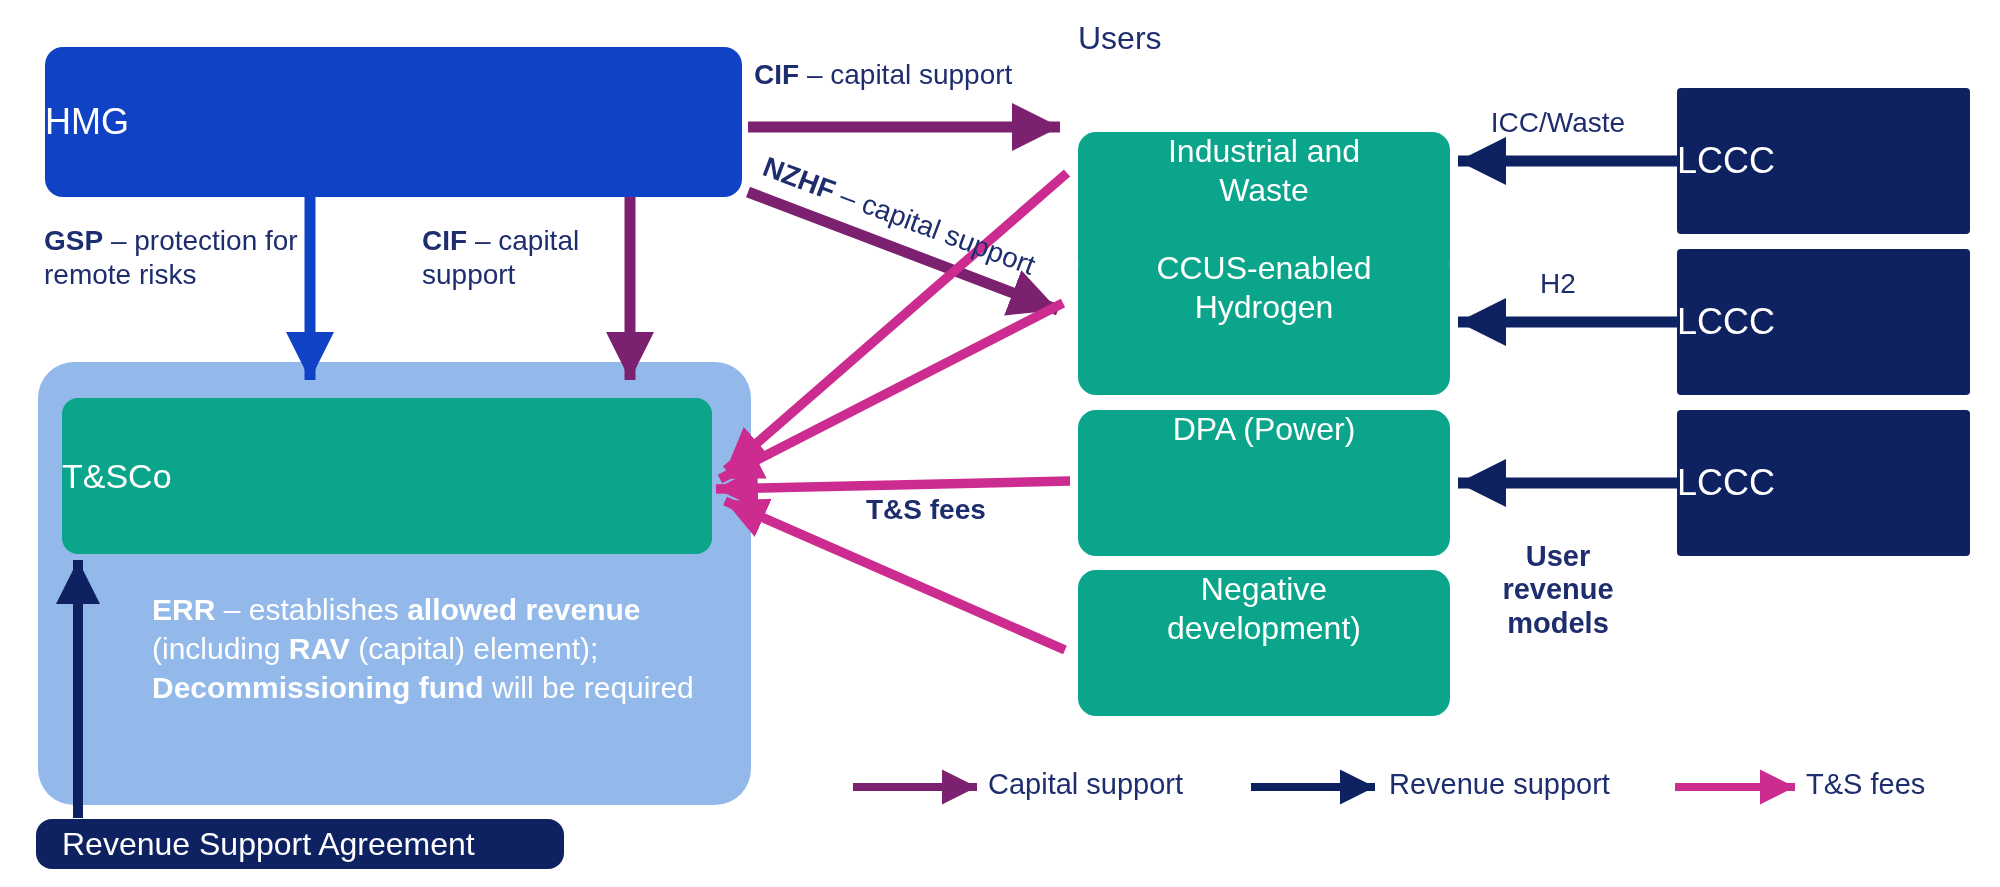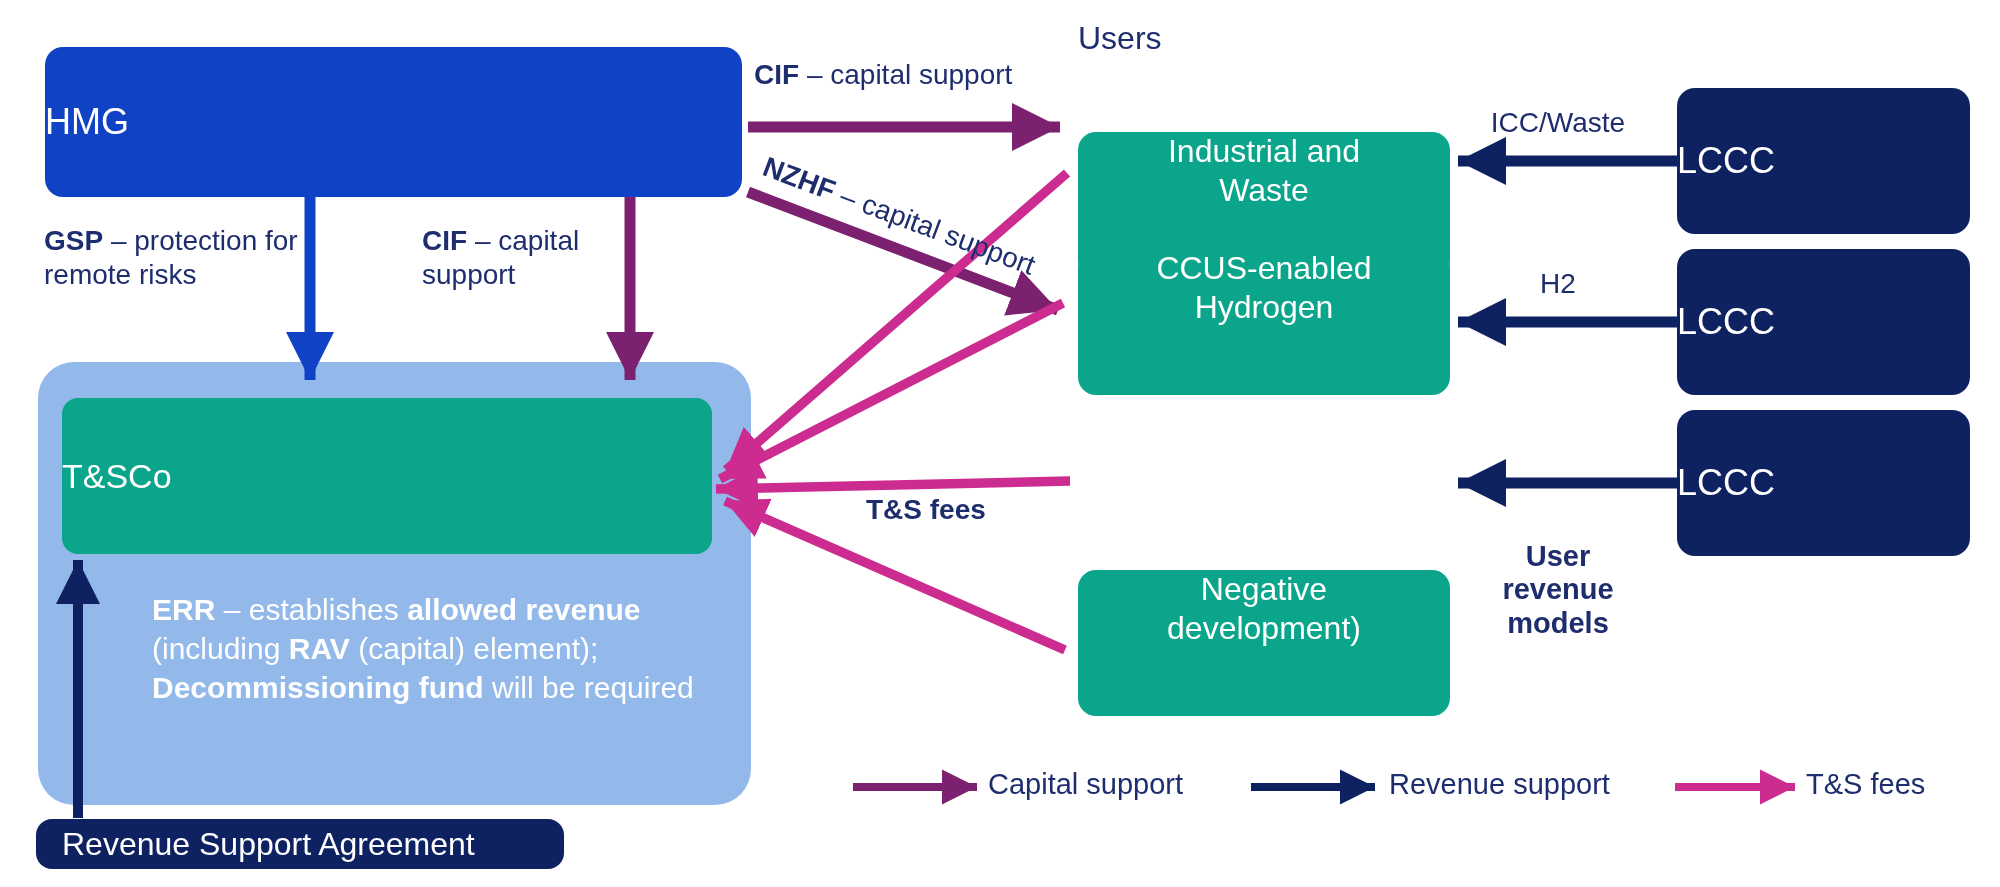--- a/index.html
+++ b/index.html
@@ -29,21 +29,21 @@
   .err{left:152px;top:590px;width:560px;color:var(--white);font-size:30px;line-height:1.3;}
   .err .b{font-weight:bold;}
   .rsa{left:36px;top:819px;width:528px;height:50px;background:var(--navy);
        border-radius:16px;justify-content:flex-start;padding-left:26px;font-size:32px;}
   .users-heading{left:1078px;top:20px;width:372px;
        color:var(--text-navy);font-size:32px;}
   .ubox{left:1078px;width:372px;height:146px;background:var(--teal);
        border-radius:18px;font-size:32px;line-height:1.22;flex-direction:column;}
   .u1{top:88px;margin-top:44px;} .u2{top:249px;} .u3{top:410px;} .u4{top:570px;}
   .lccc{left:1677px;width:293px;height:146px;background:var(--navy);
-       border-radius:18px;font-size:36px;}
+       border-radius:4px;font-size:36px;}
   .l1{top:88px;} .l2{top:249px;} .l3{top:410px;}
   .ann{color:var(--text-navy);font-size:28px;line-height:1.22;}
   .ann .b{font-weight:bold;}
   .gsp{left:44px;top:224px;width:256px;}
   .cifdown{left:422px;top:224px;width:205px;}
   .cifright{left:754px;top:58px;white-space:nowrap;}
   .nzhf{left:770px;top:150px;white-space:nowrap;transform:rotate(20.5deg);
         transform-origin:left top;}
   .rowlabel{width:220px;left:1448px;text-align:center;}
   .row1{top:106px;} .row2{top:267px;} .row3{top:428px;}
@@ -77,20 +77,23 @@
 
   <div class="abs users-heading">Users</div>
 
   <div class="abs box ubox u1">
     <div>Industrial and</div>
     <div>Waste</div>
   </div>
   <div class="abs box ubox u2">
     <div>CCUS-enabled</div>
     <div>Hydrogen</div>
+  </div>
+  <div class="abs box ubox u3">
+    <div>DPA (Power)</div>
   </div>
   <div class="abs box ubox u4">
     <div>Negative</div>
     <div>development)</div>
   </div>
 
   <div class="abs box lccc l1">
     <span>LCCC</span>
   </div>
   <div class="abs box lccc l2">

